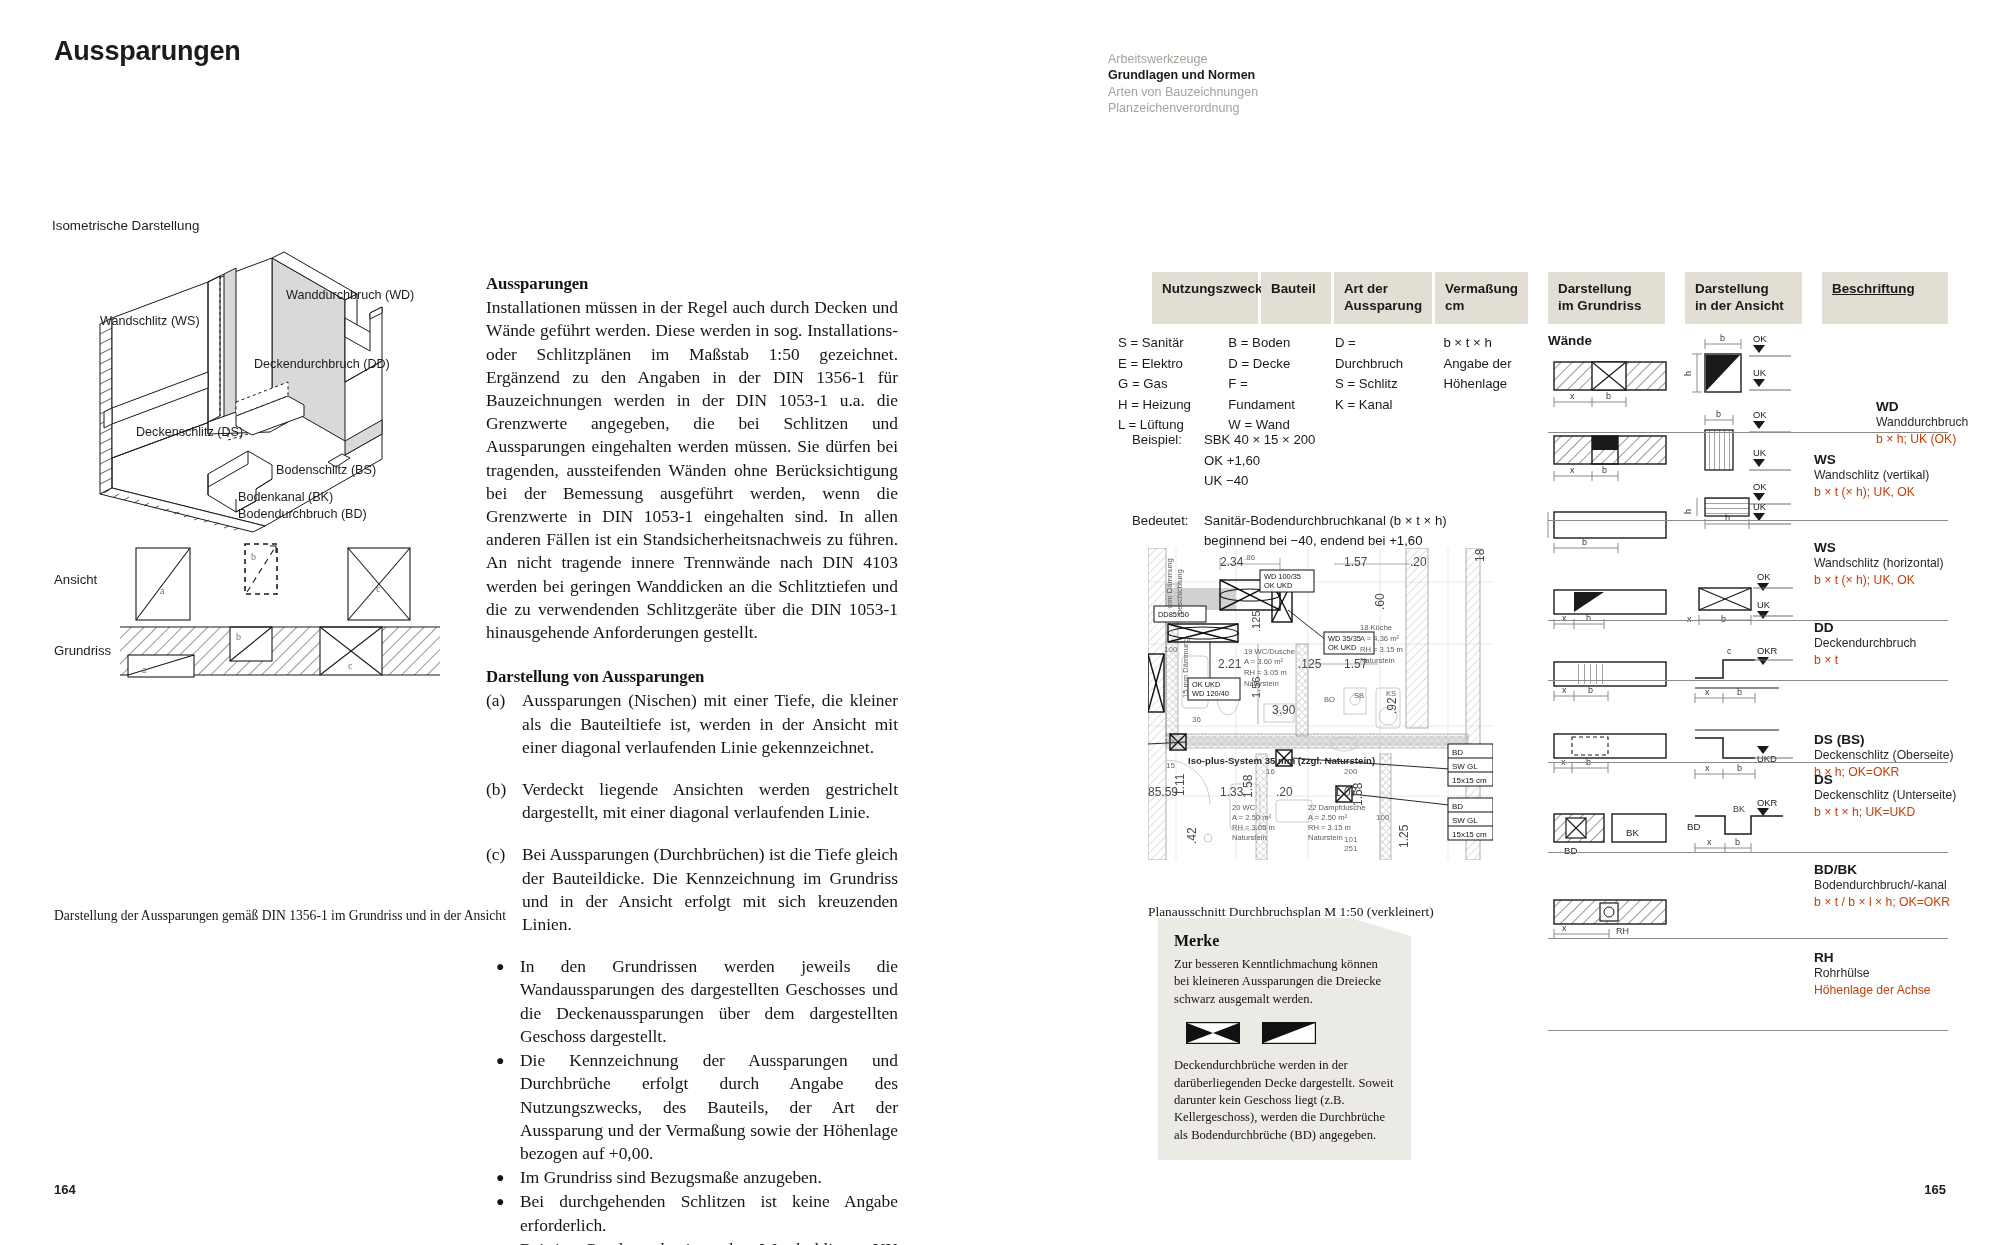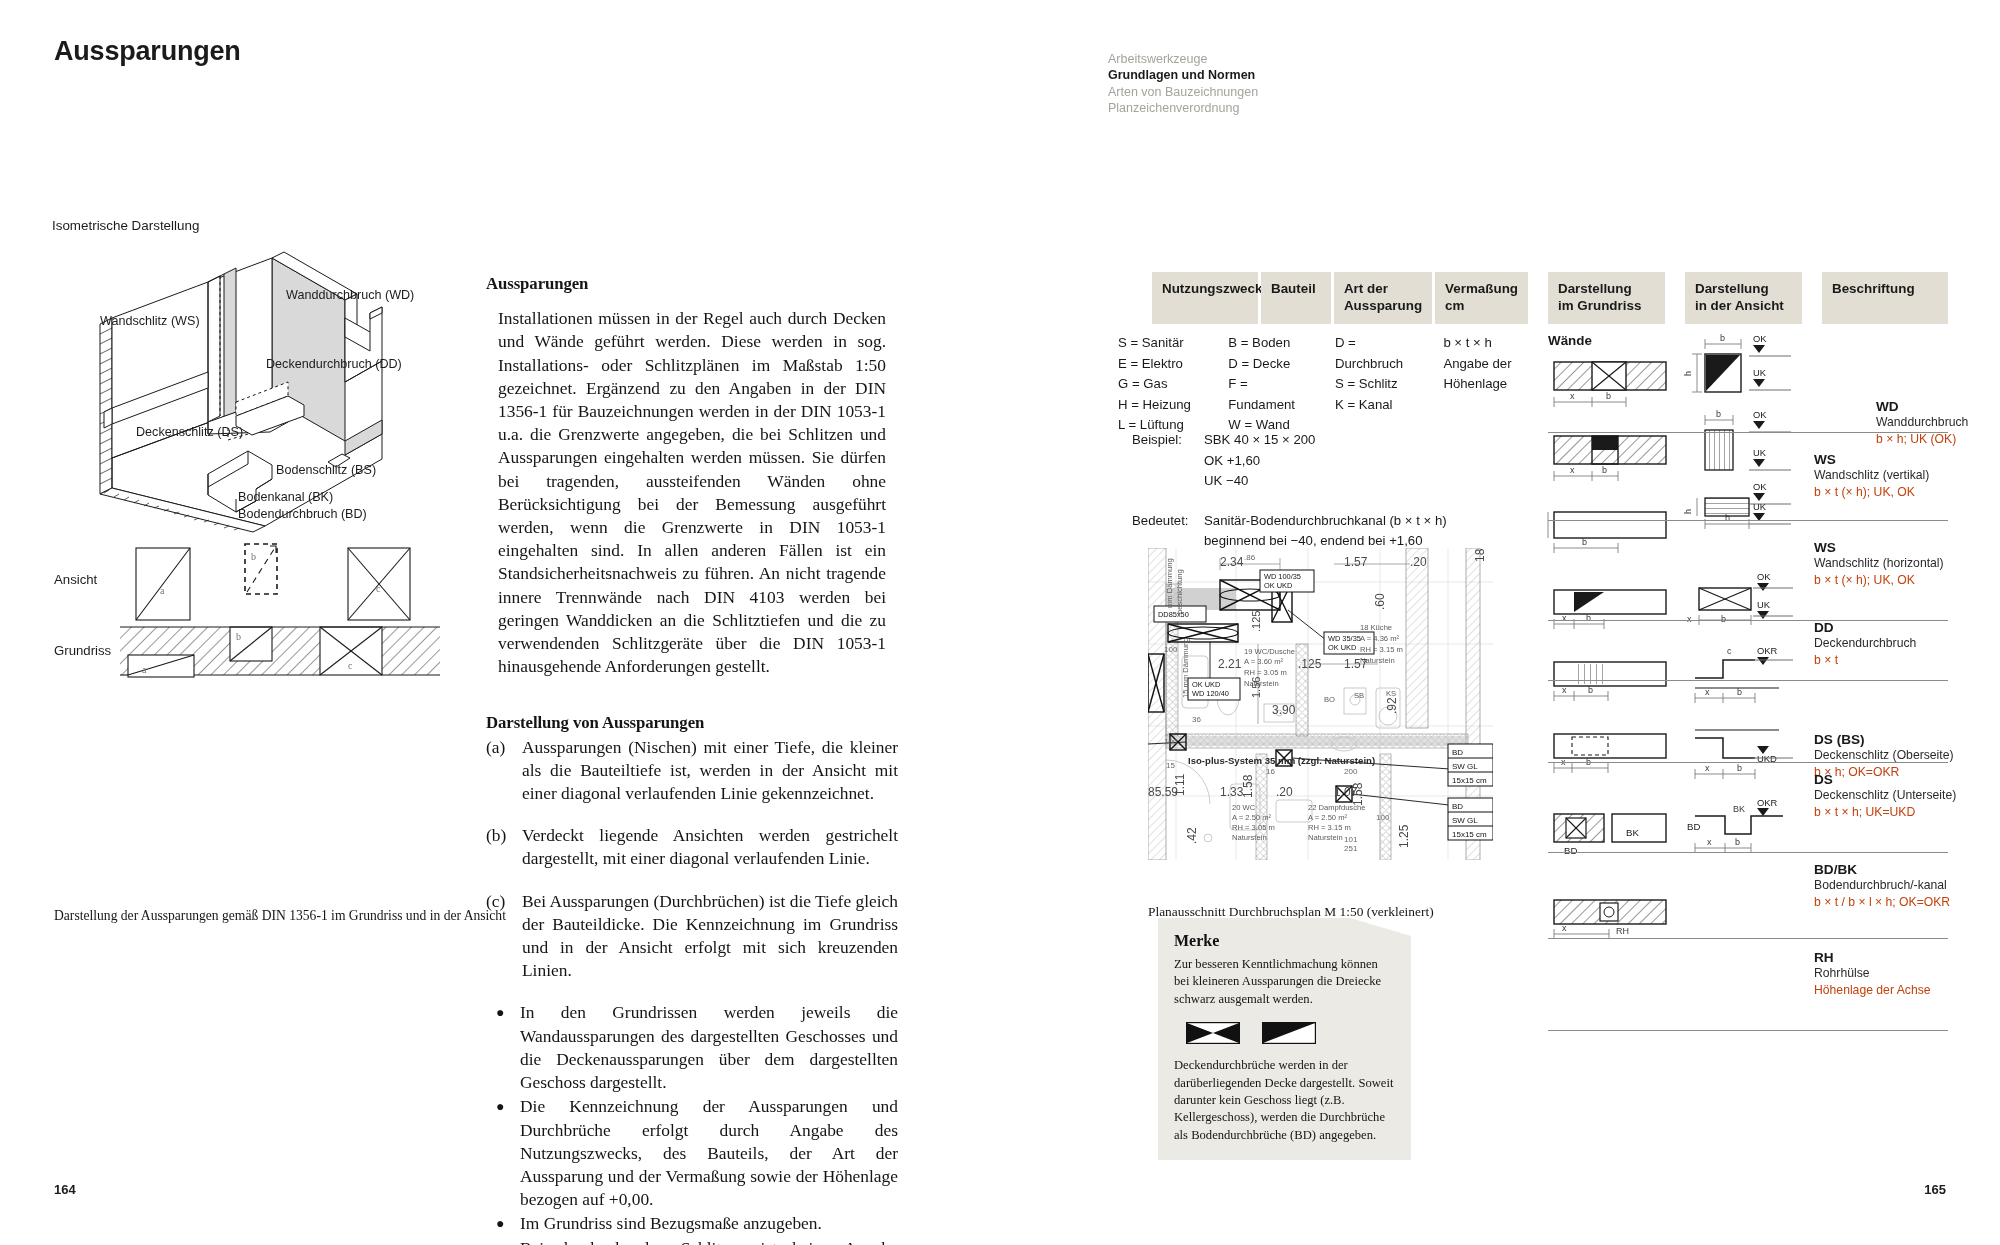--- a/index.html
+++ b/index.html
@@ -27,21 +27,21 @@
   .col-text {
     position: absolute; left: 486px; top: 272px; width: 412px;
     font-family: "Liberation Serif", serif;
     font-size: 17.4px; line-height: 23.2px; color: #151515;
     text-align: justify;
   }
   .col-text h3 {
     font-size: 16.8px; font-weight: bold; margin-bottom: 1px;
     text-align: left; letter-spacing: -0.1px;
   }
-  .col-text p { margin: 12px; hyphens: auto; }
+  .col-text p { margin: 0; hyphens: auto; }
   .sec-gap { height: 21px; }
 
   .lettered { display: flex; gap: 0px; margin-bottom: 19px; text-align: justify; }
   .lettered .lt-mark { width: 36px; flex: 0 0 36px; text-align: left; }
   .lettered .lt-body { flex: 1; }
 
   .bullets { margin-top: 2px; }
   .bullet-row { display: flex; margin-bottom: 1px; }
   .bullet-row .bl-dot {
     width: 34px; flex: 0 0 34px; text-align: left;
@@ -128,21 +128,21 @@
 
   
   .sym-table { position: absolute; left: 1548px; top: 272px; width: 400px; }
   .sym-head { display: flex; gap: 20px; }
   .sym-head > div {
     background: #e2ded4; padding: 9px 10px; font-size: 13.4px;
     font-weight: bold; line-height: 16.5px; color: #1a1a1a; min-height: 52px;
   }
   .sh1 { width: 128px; }
   .sh2 { width: 128px; }
-  .sh3 { width: 138px; }
+  .sh3 { width: 138px; text-decoration: underline; }
   .sym-subhead {
     margin-top: 9px; font-size: 13.4px; font-weight: bold; color: #1a1a1a;
   }
   .sym-desc-code { font-size: 13.6px; font-weight: bold; color: #1a1a1a; }
   .sym-desc-name { font-size: 12.2px; color: #2a2a2a; line-height: 17px; }
   .sym-desc-dim { font-size: 12.2px; color: #c2410c; line-height: 17px; }
   .hr-long {
     position: absolute; left: 1548px; border-top: 1.3px solid #8c8c86; width: 400px;
   }
   svg { display: block; overflow: visible; }
@@ -242,21 +242,21 @@
       <polyline points="188,215 188,228 148,251"></polyline>
       <polyline points="212,243 196,253"></polyline>
       <polyline points="196,265 176,276 176,263"></polyline>
 
       <polygon points="268,226 282,218 290,222 276,231" fill="#ffffff" stroke="#1a1a1a"></polygon>
     </g>
   </svg>
 
   <div class="iso-label" style="left:286px; top:288px;">Wanddurchbruch (WD)</div>
   <div class="iso-label" style="left:100px; top:314px;">Wandschlitz (WS)</div>
-  <div class="iso-label" style="left:244px; top:357px;padding-left:22px;">Deckendurchbruch (DD)</div>
+  <div class="iso-label" style="left:232px; top:357px;padding-left:22px;">Deckendurchbruch (DD)</div>
   <div class="iso-label" style="left:136px; top:425px;">Deckenschlitz (DS)</div>
   <div class="iso-label" style="left:276px; top:463px;">Bodenschlitz (BS)</div>
   <div class="iso-label" style="left:238px; top:490px;">Bodenkanal (BK)</div>
   <div class="iso-label" style="left:238px; top:507px;">Bodendurchbruch (BD)</div>
 
   <div class="fig-label" style="left:54px; top:572px;">Ansicht</div>
   <svg style="position:absolute; left:130px; top:544px;" width="300" height="80" viewBox="0 0 300 80">
     <g fill="none" stroke="#1a1a1a" stroke-width="1.1">
       <rect x="6" y="4" width="54" height="72"></rect>
       <line x1="6" y1="76" x2="60" y2="4"></line>

